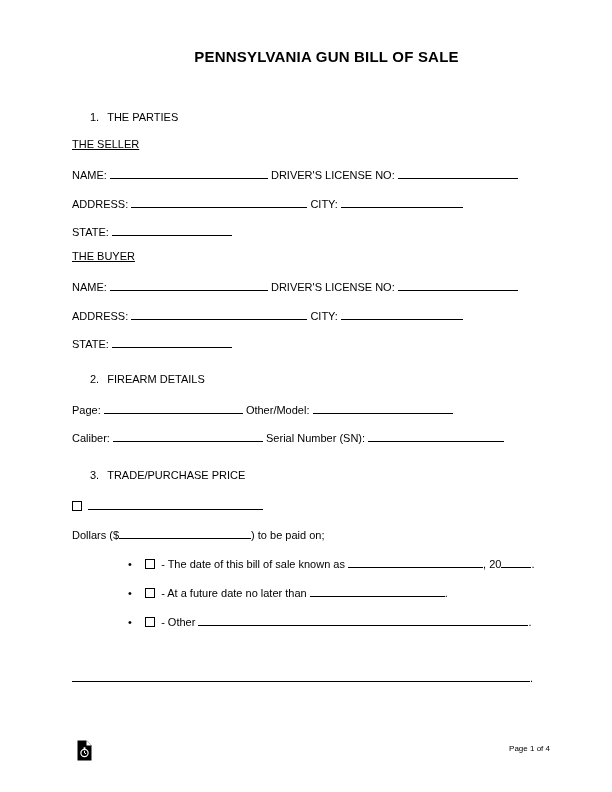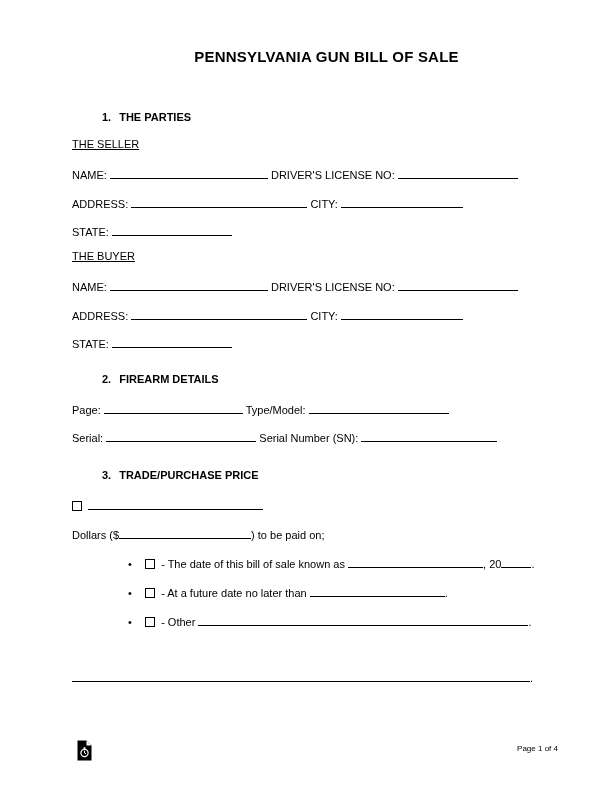--- a/index.html
+++ b/index.html
@@ -11,35 +11,35 @@
     font-family:"Liberation Sans", sans-serif;
     font-size:11px;
     color:#000;
     overflow:hidden;
   }
   .line{position:absolute;left:72px;white-space:nowrap;line-height:13px;}
   .title{
     left:0;right:0;text-align:center;
     font-size:15px;font-weight:bold;letter-spacing:.2px;padding-left:41px;
   }
-  .heading{left:90px;font-weight:bold;margin-left:12px;}
+  .heading{left:90px;font-weight:normal;}
   .heading .hnum{margin-right:8px;}
   .sub{ text-decoration:underline; }
   .bl{display:inline-block;border-bottom:1px solid #000;height:12px;vertical-align:baseline;}
   .w158{width:158px}.w120{width:120px}.w176{width:176px}.w122{width:122px}
   .w139{width:139px}.w140{width:140px}.w150{width:150px}.w136{width:136px}
   .w175{width:175px}.w132{width:132px}.w135{width:135px}.w30{width:30px}
   .w330{width:330px}.w170{width:170px}.w458{width:458px}
   .cb{
     display:inline-block;width:8px;height:8px;
     border:1px solid #000;margin-right:3px;vertical-align:-1px;background:#fff;
   }
   .bullet-line{left:128px;}
   .bullet{display:inline-block;width:14px;font-size:11px;}
-  .footer-page{position:absolute;right:54px;top:744px;font-size:8px;line-height:10px;}
+  .footer-page{position:absolute;right:62px;top:744px;font-size:8px;line-height:10px;}
   .logo{position:absolute;left:77px;top:740px;width:15px;height:21px;}
 </style>
 </head>
 <body>
 
 <div class="page">
 
   <div class="line title" style="top:50px">PENNSYLVANIA GUN BILL OF SALE</div>
 
   <div class="line heading" style="top:111px">
@@ -88,26 +88,26 @@
     <span class="bl w120"></span>
   </div>
 
   <div class="line heading" style="top:373px">
     <span class="hnum">2.</span><span>FIREARM DETAILS</span>
   </div>
 
   <div class="line" style="top:401px">
     <span>Page:</span>
     <span class="bl w139"></span>
-    <span>Type/Model:</span>
+    <span>Other/Model:</span>
     <span class="bl w140"></span>
   </div>
 
   <div class="line" style="top:429px">
-    <span>Serial:</span>
+    <span>Caliber:</span>
     <span class="bl w150"></span>
     <span>Serial Number (SN):</span>
     <span class="bl w136"></span>
   </div>
 
   <div class="line heading" style="top:469px">
     <span class="hnum">3.</span><span>TRADE/PURCHASE PRICE</span>
   </div>
 
   <div class="line" style="top:497px">

